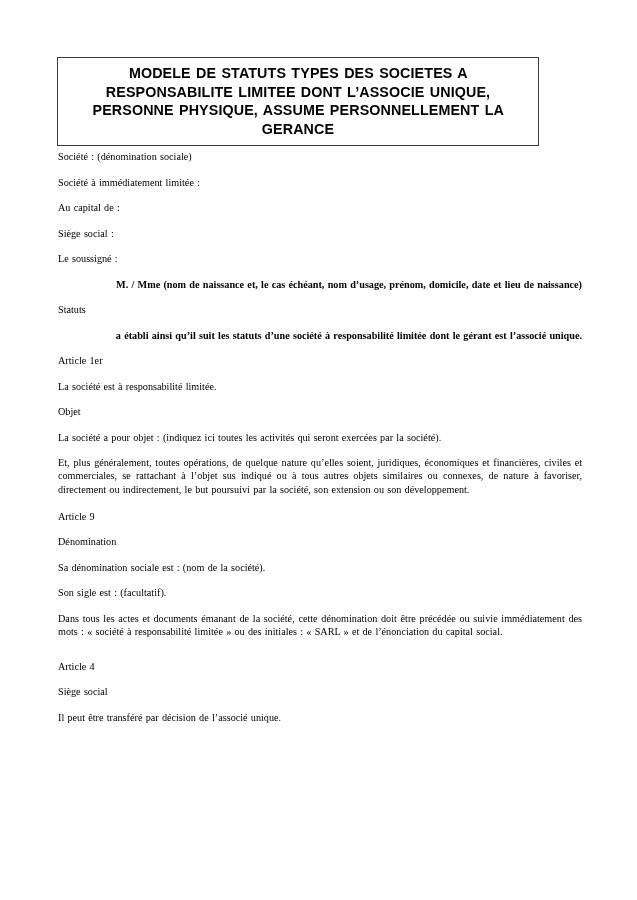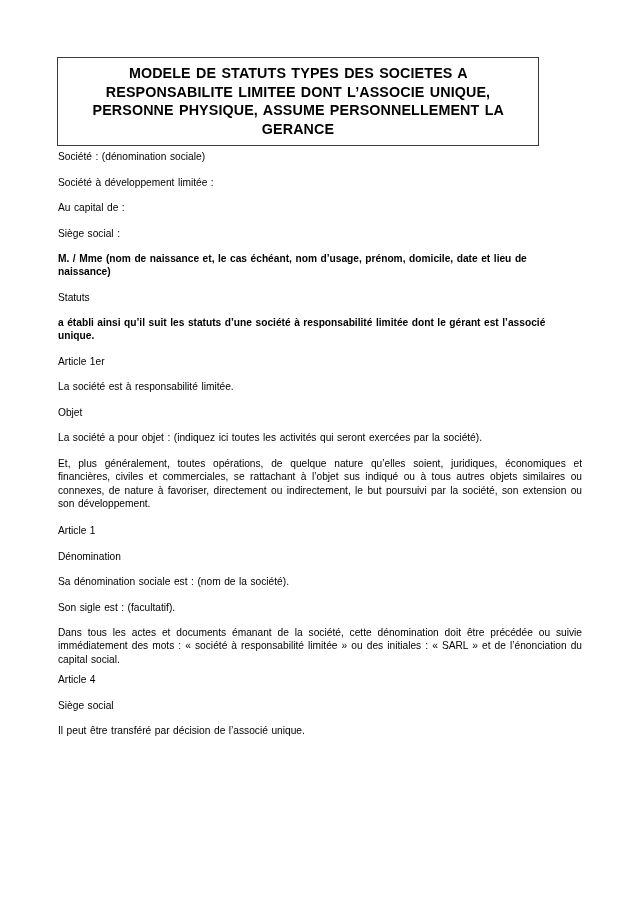--- a/index.html
+++ b/index.html
@@ -50,69 +50,71 @@
     top: 150px;
     width: 524px;
   }
 
   .blk {
     font-size: 10.2px;
     line-height: 13.2px;
     margin: 0 0 12.3px 0;
     text-align: left;
     word-spacing: 0.7px;
+    font-family: Liberation Serif, serif;
   }
-  .blk.bold { font-weight: bold; }
+  .blk.bold { font-weight: bold; text-align: right; }
   .blk.justify {
     text-align: justify;
     line-height: 13.4px;
     margin-bottom: 13.5px;
   }
-  .blk.just-tight { margin-bottom: 7px; }
+  .blk.just-tight { margin-bottom: 21px; }
   b.inline-strong { font-weight: bold; }
 </style>
 </head>
 <body>
 
 <div class="page">
 
   <div class="title-box">
     <div class="title-text"><span>MODELE DE STATUTS TYPES DES SOCIETES A</span> <span>RESPONSABILITE LIMITEE DONT L’ASSOCIE UNIQUE,</span> <span>PERSONNE PHYSIQUE, ASSUME PERSONNELLEMENT LA</span> <span>GERANCE</span></div>
   </div>
 
   <div class="content">
 
     <p class="blk">Société : (dénomination sociale)</p>
 
-    <p class="blk">Société à développement limitée :</p>
+    <p class="blk">Société à immédiatement limitée :</p>
 
     <p class="blk">Au capital de :</p>
 
     <p class="blk">Siège social :</p>
 
+    <p class="blk">Le soussigné :</p>
 
     <p class="blk bold">M. / Mme (nom de naissance et, le cas échéant, nom d’usage, prénom, domicile, date et lieu de naissance)</p>
 
     <p class="blk">Statuts</p>
 
     <p class="blk bold">a établi ainsi qu’il suit les statuts d’une société à responsabilité limitée dont le gérant est l’associé unique.</p>
 
     <p class="blk">Article 1er</p>
 
 
     <p class="blk">La société est à responsabilité limitée.</p>
 
 
     <p class="blk">Objet</p>
 
     <p class="blk">La société a pour objet : (indiquez ici toutes les activités qui seront exercées par la société).</p>
 
     <p class="blk justify">Et, plus généralement, toutes opérations, de quelque nature qu’elles soient, juridiques, économiques et financières, civiles et commerciales, se rattachant à l’objet sus indiqué ou à tous autres objets similaires ou connexes, de nature à favoriser, directement ou indirectement, le but poursuivi par la société, son extension ou son développement.</p>
 
-    <p class="blk">Article 1</p>
+    <p class="blk">Article 9</p>
 
     <p class="blk">Dénomination</p>
 
     <p class="blk">Sa dénomination sociale est : (nom de la société).</p>
 
     <p class="blk">Son sigle est : (facultatif).</p>
 
     <p class="blk justify just-tight">Dans tous les actes et documents émanant de la société, cette dénomination doit être précédée ou suivie immédiatement des mots : « société à responsabilité limitée » ou des initiales : « SARL » et de l’énonciation du capital social.</p>
 
     <p class="blk">Article 4</p>

